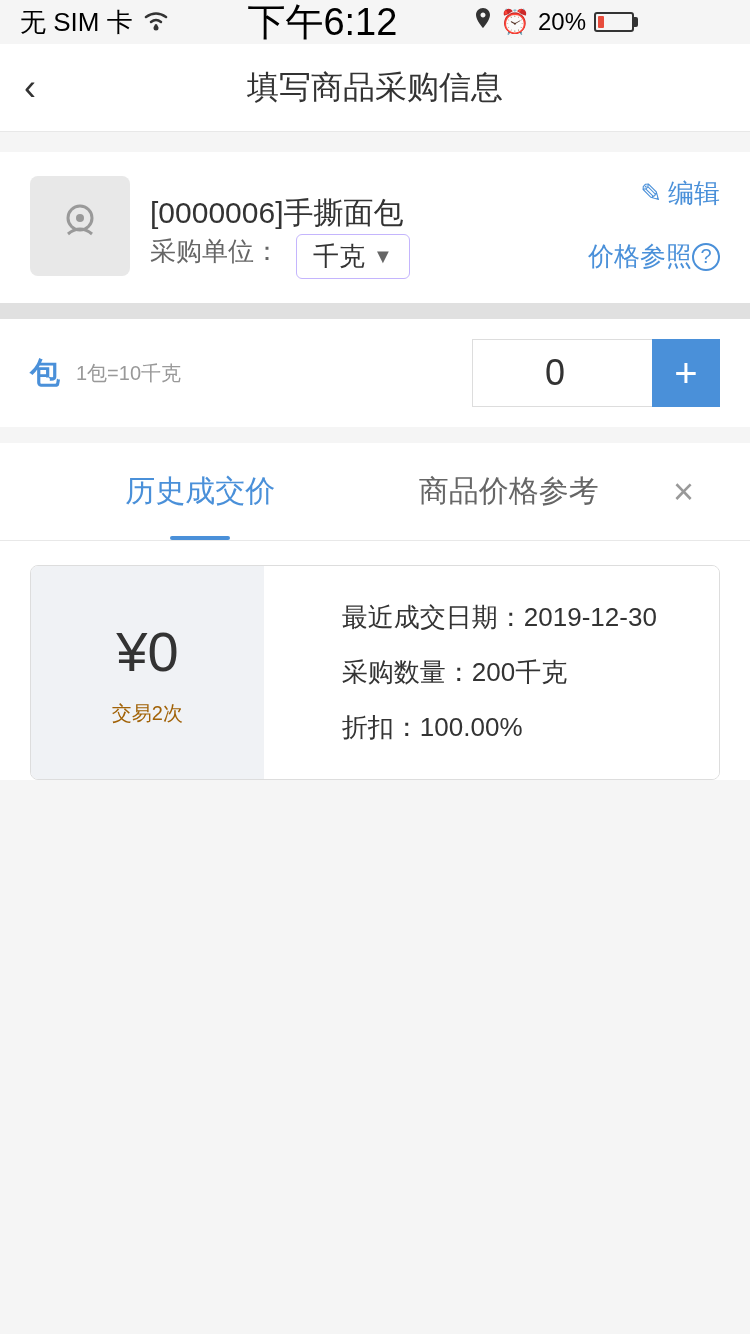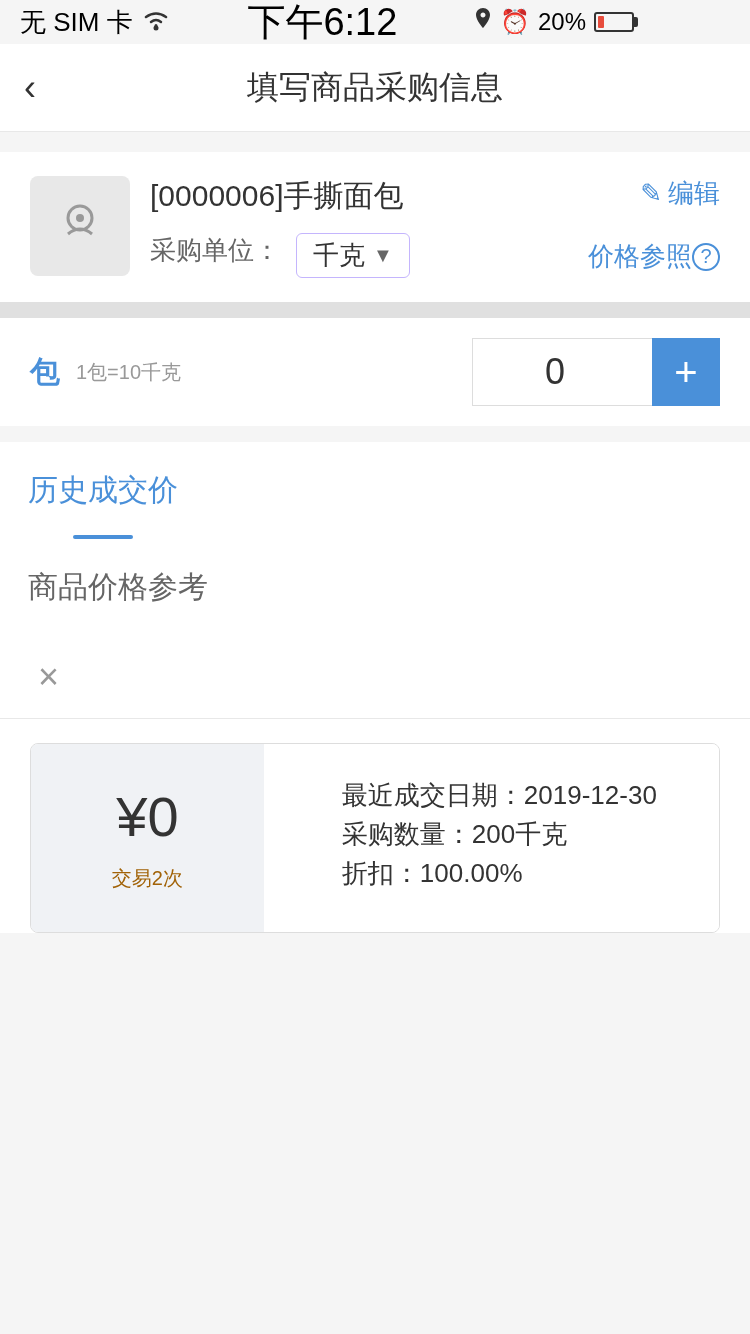--- a/index.html
+++ b/index.html
@@ -121,21 +121,21 @@
       border-radius: 8px;
       display: flex;
       align-items: center;
       justify-content: center;
       color: #999;
       font-size: 28px;
     }
     .product-info {
       display: flex;
       flex-direction: column;
-      gap: 16px;
+      margin-top: 17px;
     }
     .product-name {
       font-size: 30px;
       color: #333;
       font-weight: 500;
     }
     .product-unit-row {
       display: flex;
       align-items: flex-start;
       gap: 16px;
@@ -242,24 +242,23 @@
       border: 1px solid #4a90d9;
     }
 
     
     .tabs-section {
       background: #ffffff;
       margin-top: 16px;
     }
     .tabs-header {
       display: flex;
-      align-items: flex-start;
+      align-items: center;
       border-bottom: 1px solid #e8e8e8;
-      padding: 0 28px;
-      flex-direction: column;
+      padding: 0 46px;
     }
     .tab-item {
       flex: 1;
       text-align: center;
       padding: 28px 0;
       font-size: 30px;
       color: #666;
       position: relative;
       cursor: pointer;
     }
@@ -310,20 +309,21 @@
       font-size: 20px;
       color: #a16207;
       margin-top: 16px;
     }
     .price-card-right {
       flex: 1.8;
       background: #ffffff;
       padding: 32px 30px;
       display: flex;
       flex-direction: column;
+      gap: 16px;
       margin-left: 48px;
     }
     .price-detail-row {
       font-size: 26px;
       color: #333;
       line-height: 1.5;
     }
 
     
     .bottom-space {

